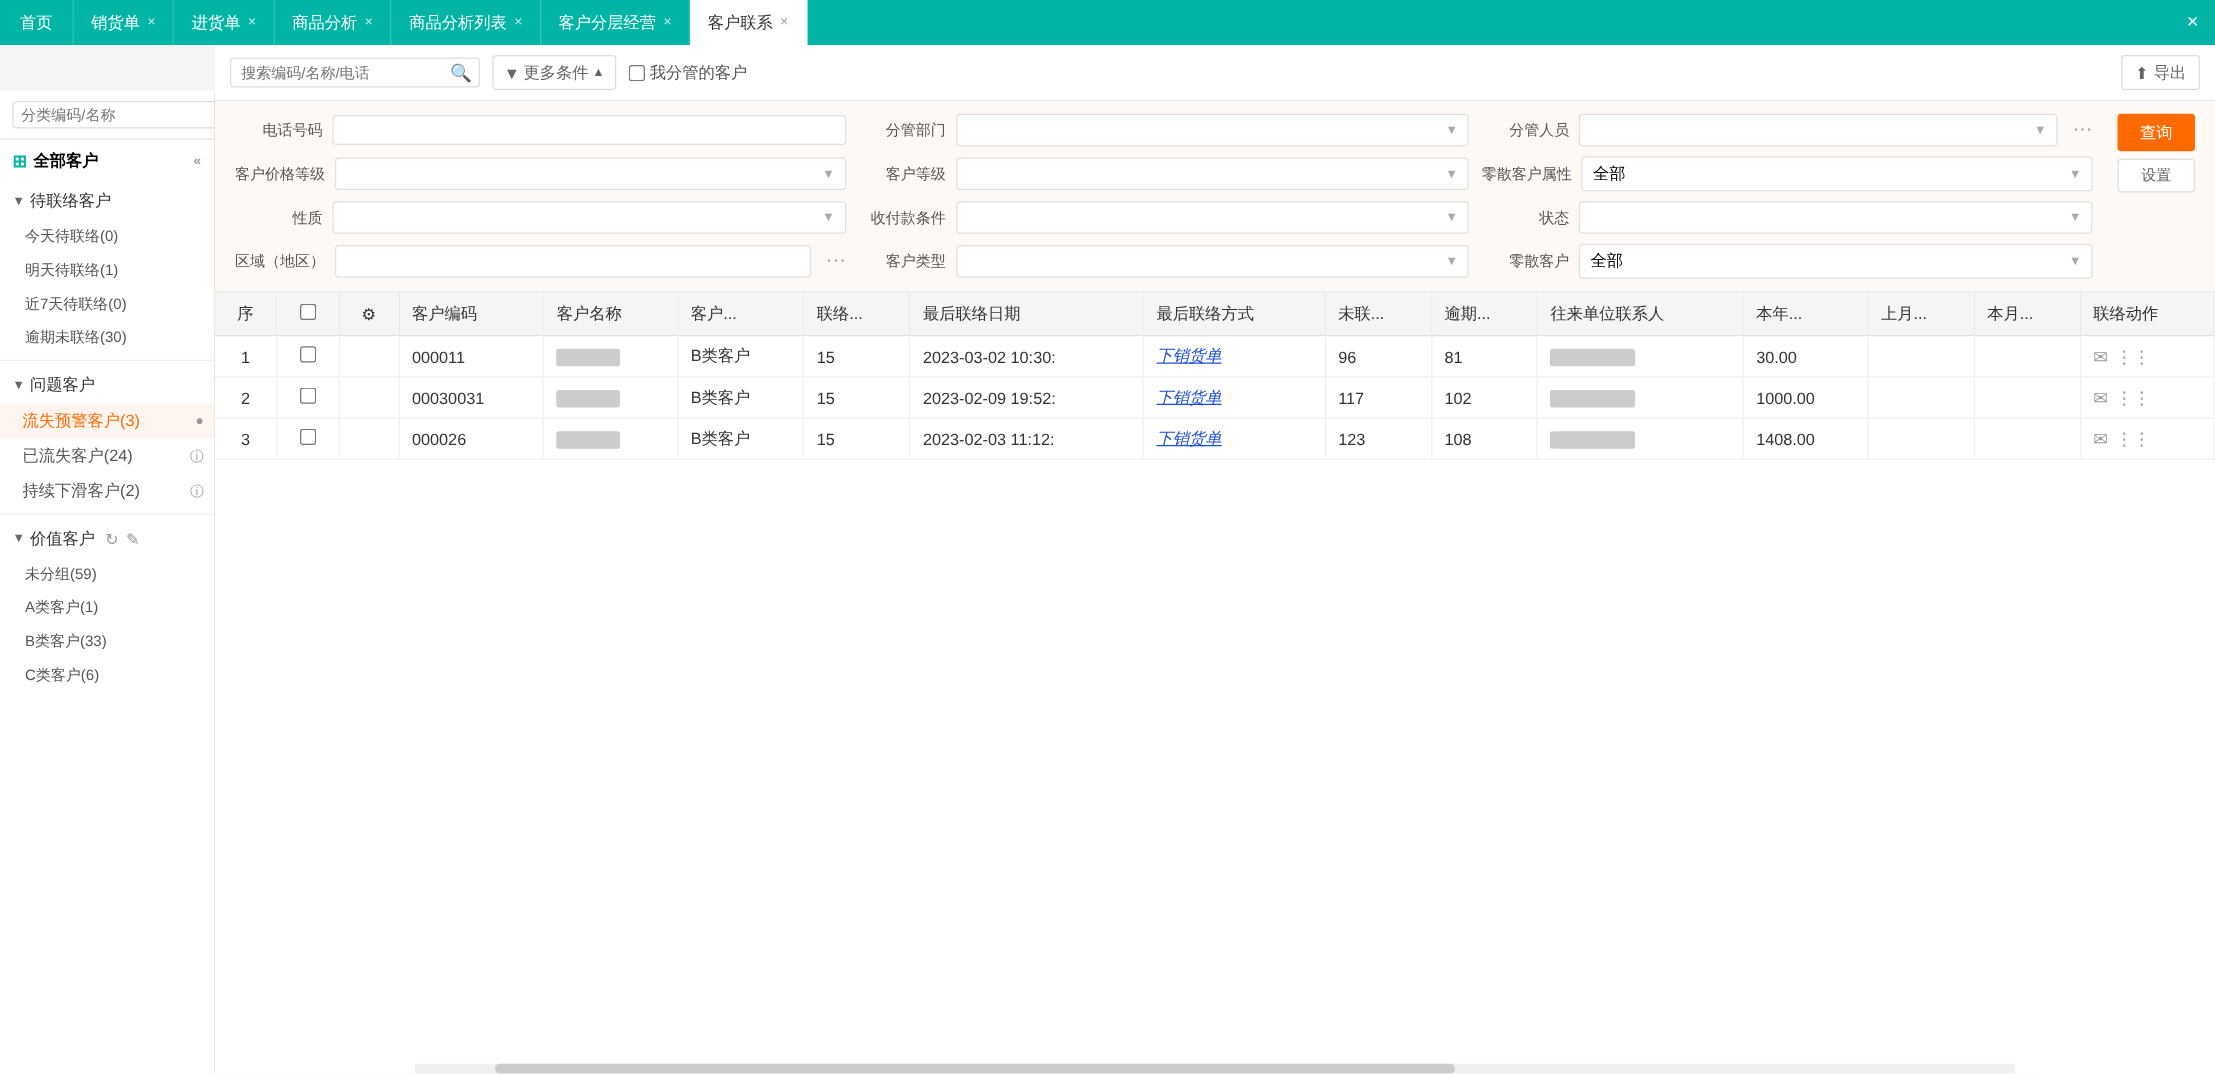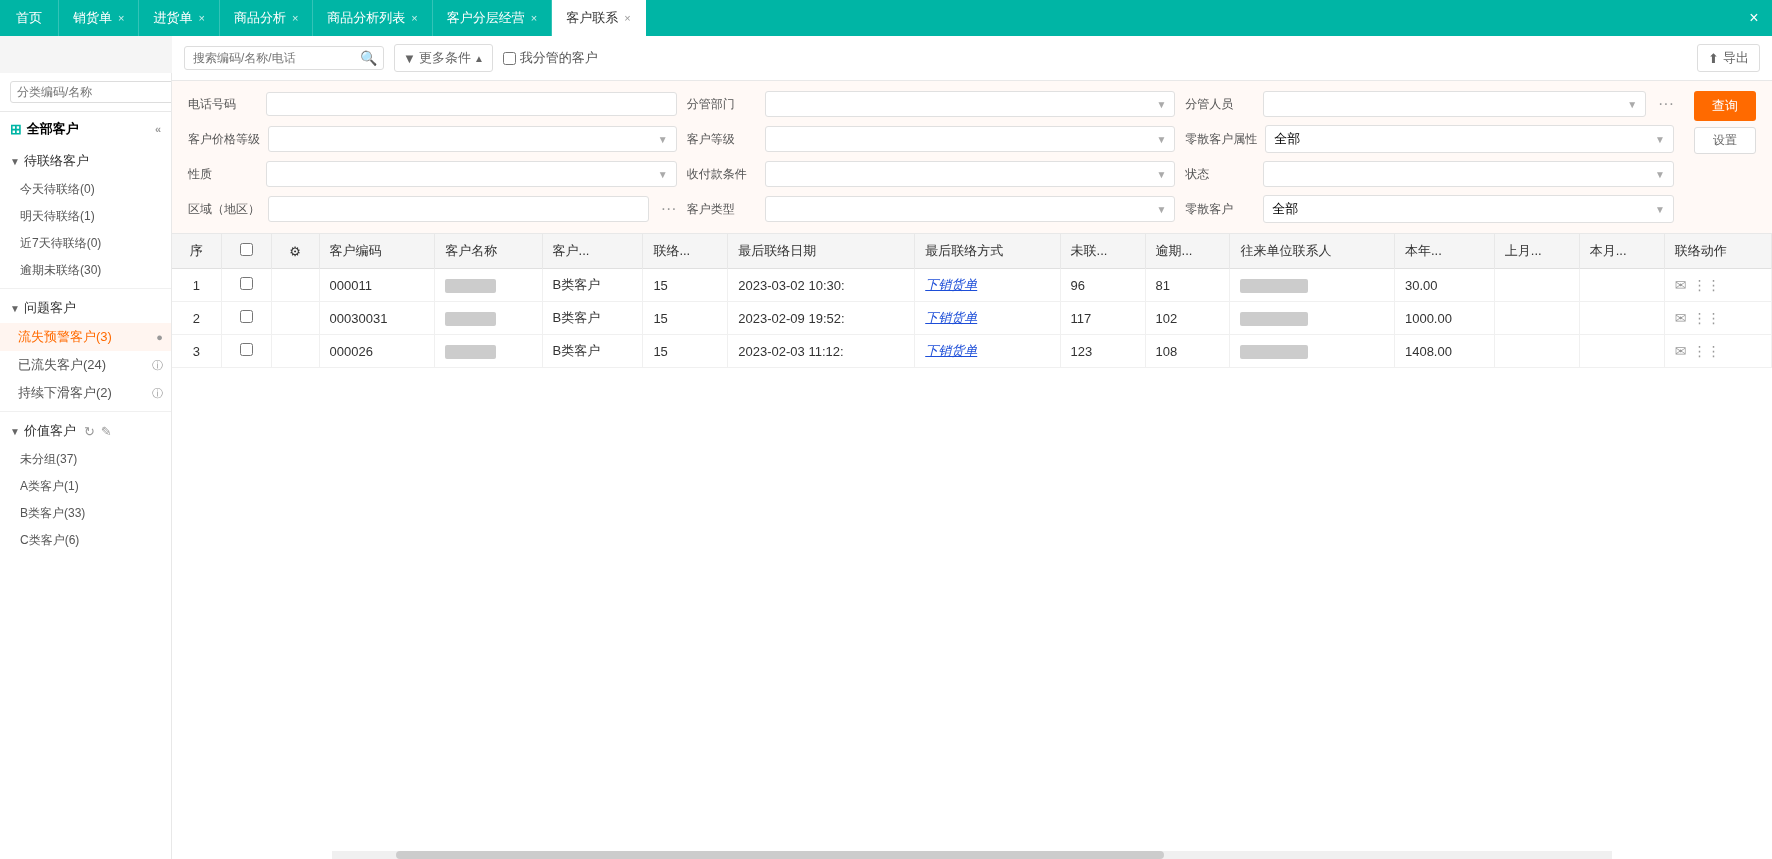--- a/index.html
+++ b/index.html
@@ -201,20 +201,21 @@
       display: flex;
       align-items: center;
       flex: 1;
       gap: 8px;
     }
     .filter-label {
       font-size: 12px;
       color: #555;
       white-space: nowrap;
       min-width: 70px;
+      text-align: right;
     }
     .filter-input {
       flex: 1;
       border: 1px solid #e0e0e0;
       border-radius: 3px;
       padding: 4px 8px;
       font-size: 12px;
       outline: none;
       background: white;
     }
@@ -491,21 +492,21 @@
 
     <div class="sidebar-divider"></div>
 
     <div class="sidebar-group">
       <div class="sidebar-group-header">
         <span class="arrow">▼</span>
         <span>价值客户</span>
         <span style="margin-left:4px;cursor:pointer;color:#999;">↻</span>
         <span style="margin-left:2px;cursor:pointer;color:#999;">✎</span>
       </div>
-      <div class="sidebar-item">未分组(37)</div>
+      <div class="sidebar-item">未分组(59)</div>
       <div class="sidebar-item">A类客户(1)</div>
       <div class="sidebar-item">B类客户(33)</div>
       <div class="sidebar-item">C类客户(6)</div>
     </div>
   </div>
 
   <div class="content-area">
 
     <div class="search-bar">
       <div class="search-input-wrap">

